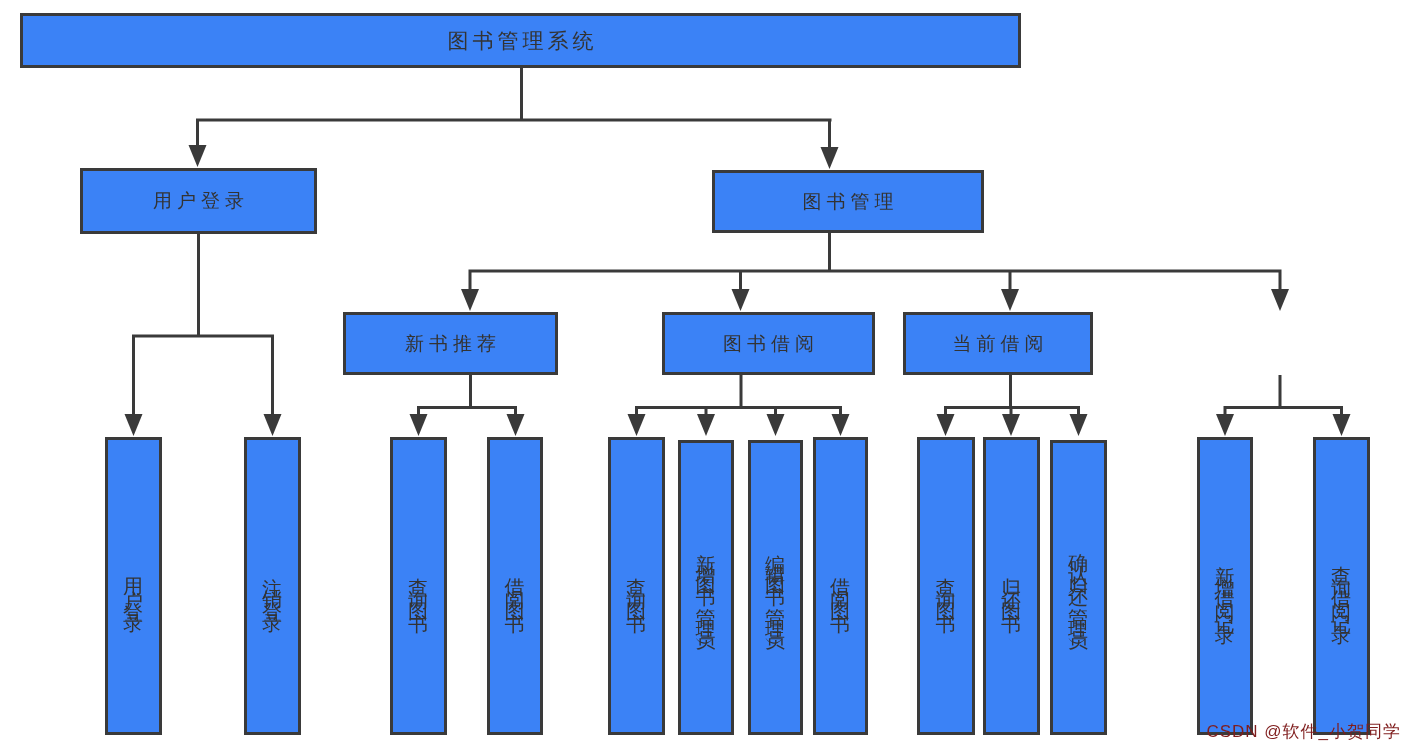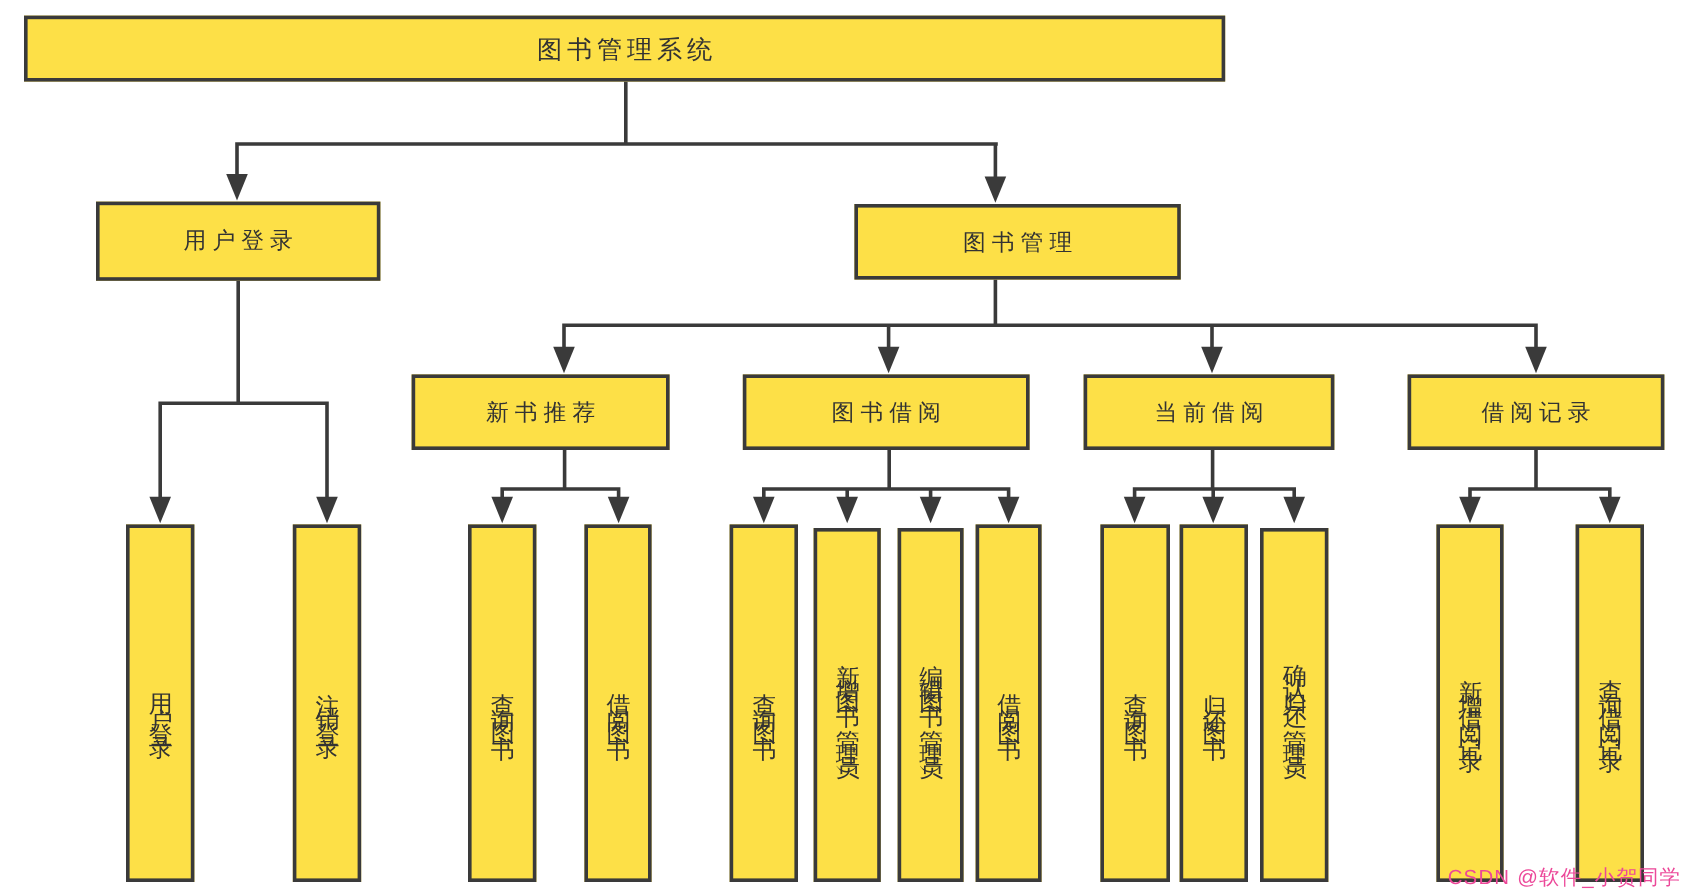--- a/index.html
+++ b/index.html
@@ -11,21 +11,21 @@
     color:#333333;
     overflow:hidden;
   }
   .connectors{position:absolute;left:0;top:0;z-index:0;}
   .connectors path{stroke:#3a3a3a;stroke-width:3;fill:none;}
   .connectors polygon{fill:#3a3a3a;stroke:none;}
   .box{
     position:absolute;
     box-sizing:border-box;
     border:3px solid #3a3a3a;
-    background:#fde047;
+    background:#3b82f6;
     display:flex;
     align-items:center;
     justify-content:center;
     z-index:1;
   }
   .box .lbl{
     color:#333333;
     white-space:nowrap;
   }
   .h-lbl{font-size:19px;letter-spacing:5px;text-indent:5px;}
@@ -37,21 +37,21 @@
     letter-spacing:12px;
     white-space:nowrap;
     line-height:1;
   }
   .watermark{
     position:absolute;
     right:4px;
     bottom:4px;
     font-size:17px;
     letter-spacing:1px;
-    color:#ec4899;
+    color:#7f1d1d;
     z-index:2;
     white-space:nowrap;
   }
 </style>
 </head>
 <body>
 
 <div class="stage">
 
   <svg class="connectors" width="1405" height="747" viewBox="0 0 1405 747">
@@ -104,28 +104,25 @@
   <div class="box" style="left:80px;top:168px;width:237px;height:66px">
     <span class="lbl h-lbl">用户登录</span>
   </div>
   <div class="box" style="left:712px;top:170px;width:272px;height:63px">
     <span class="lbl h-lbl">图书管理</span>
   </div>
 
   <div class="box" style="left:343px;top:312px;width:215px;height:63px">
     <span class="lbl h-lbl">新书推荐</span>
   </div>
-  <div class="box" style="left:619px;top:312px;width:239px;height:63px">
+  <div class="box" style="left:662px;top:312px;width:213px;height:63px">
     <span class="lbl h-lbl">图书借阅</span>
   </div>
-  <div class="box" style="left:903px;top:312px;width:209px;height:63px">
+  <div class="box" style="left:903px;top:312px;width:190px;height:63px">
     <span class="lbl h-lbl">当前借阅</span>
-  </div>
-  <div class="box" style="left:1173px;top:312px;width:214px;height:63px">
-    <span class="lbl h-lbl">借阅记录</span>
   </div>
 
   <div class="box" style="left:105px;top:437px;width:57px;height:298px">
     <span class="lbl v-lbl">用户登录</span>
   </div>
   <div class="box" style="left:244px;top:437px;width:57px;height:298px">
     <span class="lbl v-lbl">注销登录</span>
   </div>
 
   <div class="box" style="left:390px;top:437px;width:57px;height:298px">

